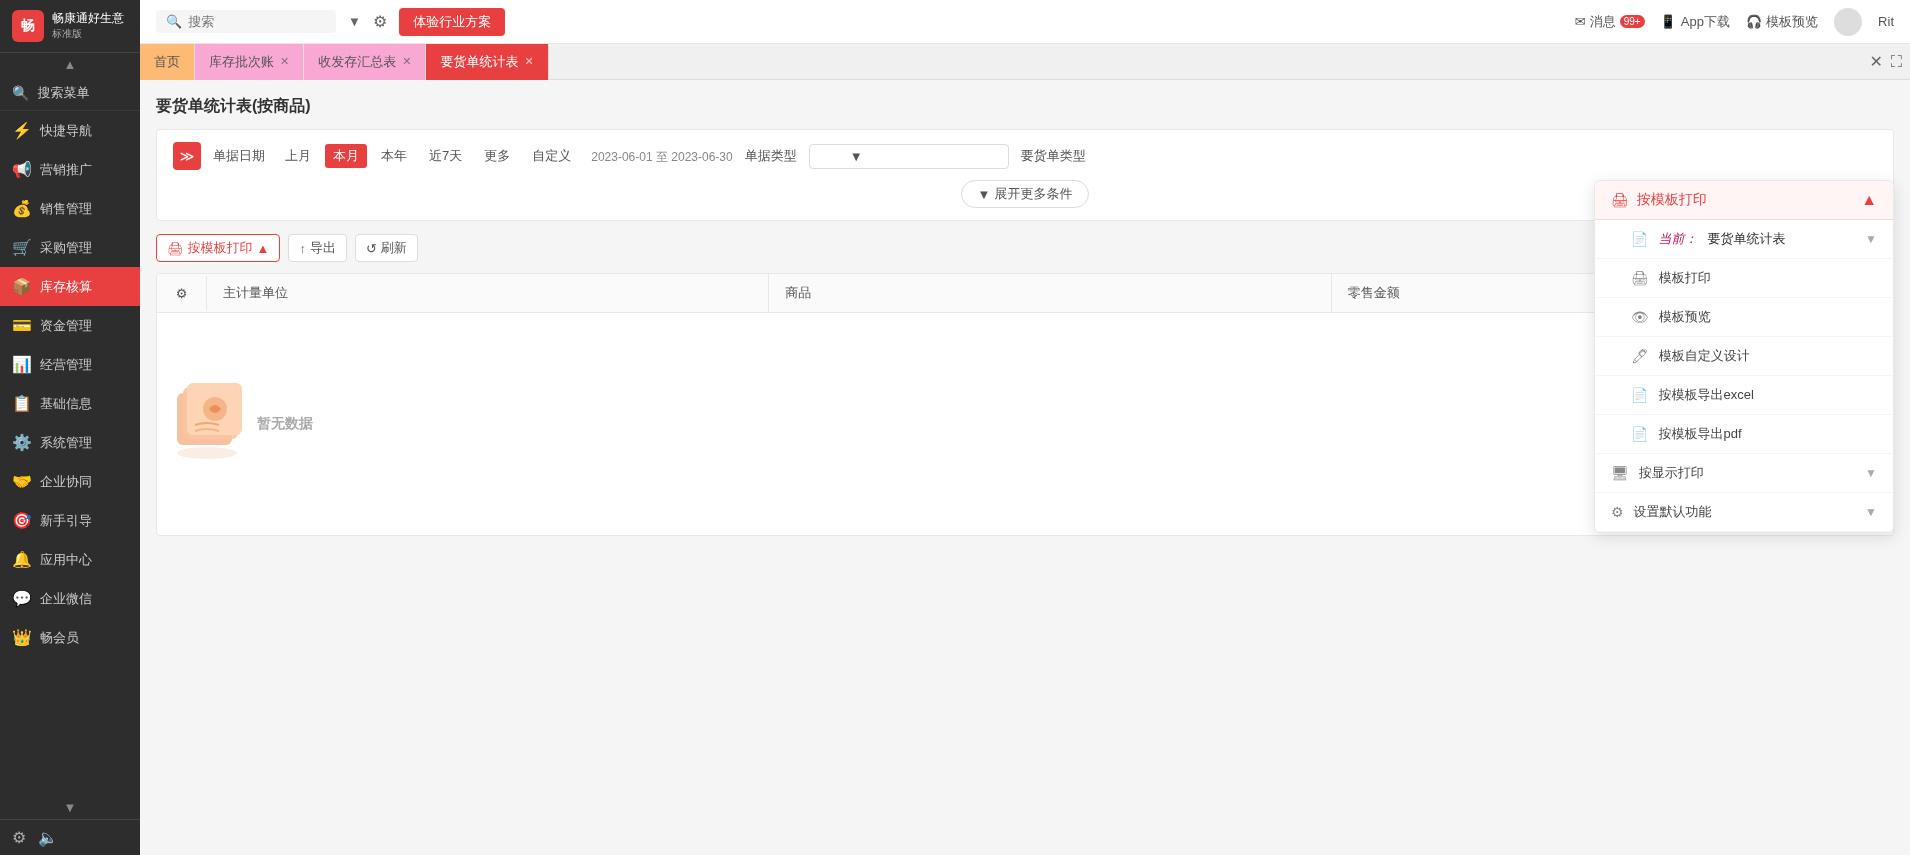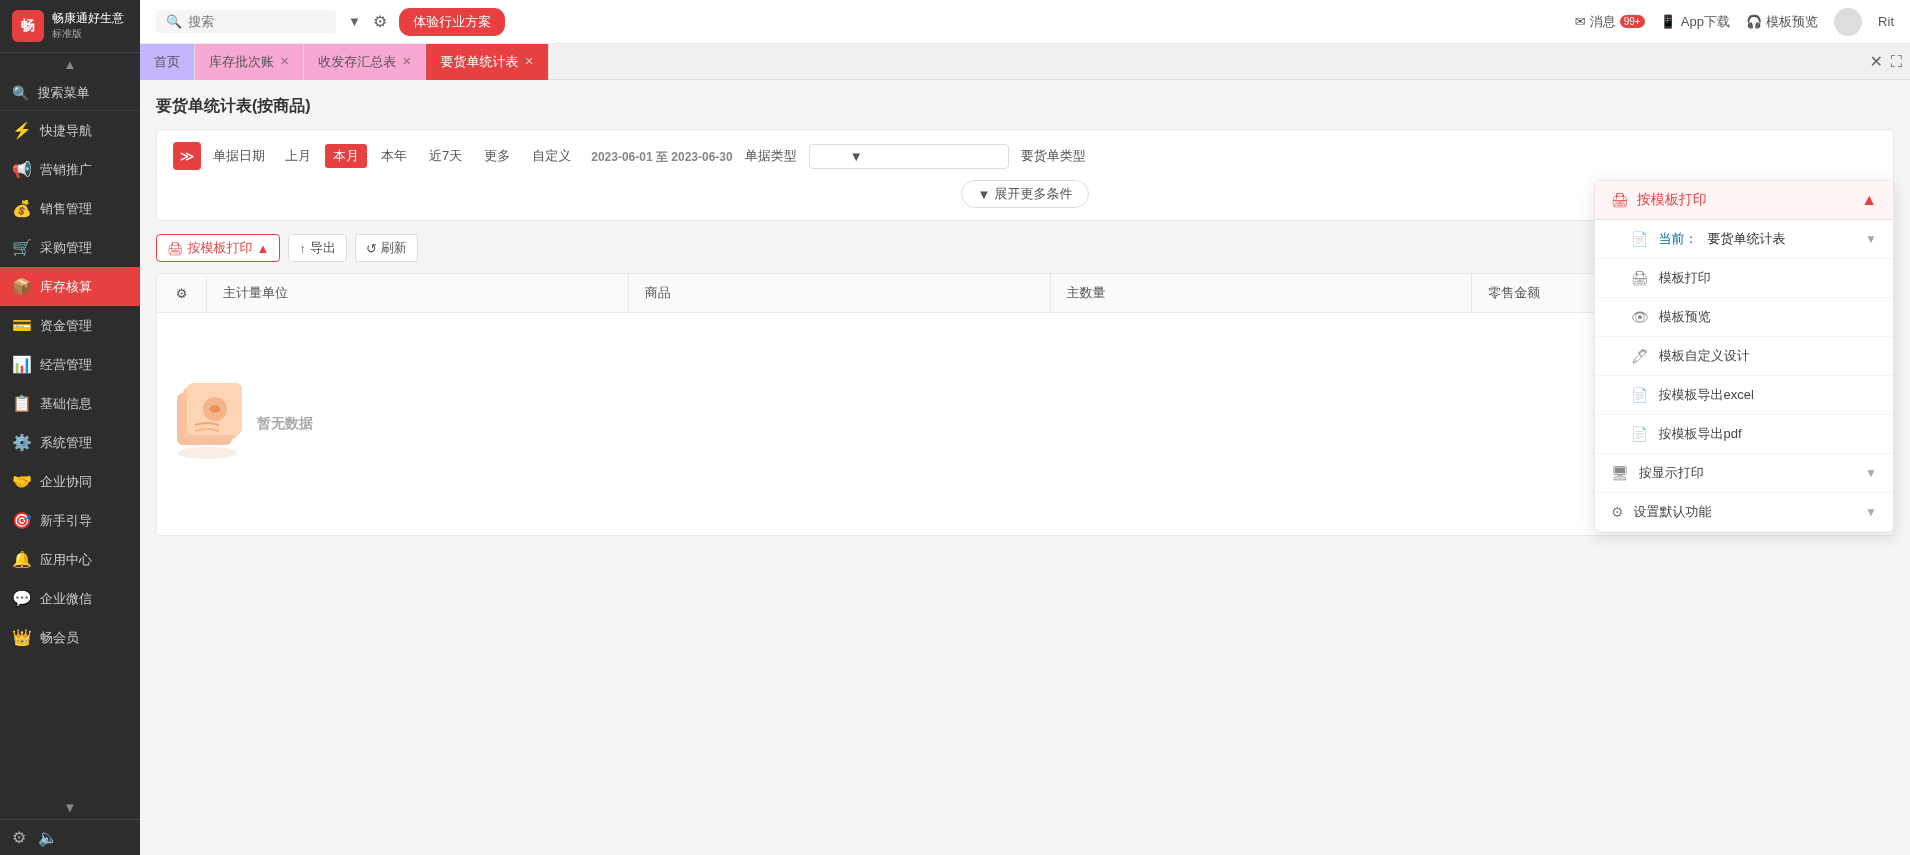--- a/index.html
+++ b/index.html
@@ -114,21 +114,21 @@
       font-size: 13px;
       color: #999;
       width: 100%;
     }
     .topbar-dropdown { color: #666; cursor: pointer; }
     .topbar-settings { color: #666; cursor: pointer; font-size: 16px; }
     .trial-btn {
       background: #e84040;
       color: white;
       border: none;
-      border-radius: 11px;
+      border-radius: 4px;
       padding: 5px 14px;
       cursor: pointer;
       font-size: 13px;
     }
     .topbar-right {
       margin-left: auto;
       display: flex;
       align-items: center;
       gap: 16px;
       color: #555;
@@ -173,21 +173,21 @@
       font-size: 13px;
       color: #555;
       border-right: 1px solid #ddd;
       background: #f9a8d4;
       gap: 6px;
     }
     .tab.active {
       background: #e84040;
       color: white;
     }
-    .tab.home { background: #c4b5fd; }
+    .tab.home { background: #fdba74; }
     .tab-close { font-size: 11px; color: inherit; opacity: 0.7; }
     .tab.active .tab-close { color: white; }
     .tabs-right {
       margin-left: auto;
       display: flex;
       align-items: center;
       padding-right: 8px;
       gap: 8px;
     }
     .tabs-right-icon { cursor: pointer; color: #666; font-size: 16px; }
@@ -239,21 +239,21 @@
       padding: 3px 8px;
       border-radius: 3px;
       cursor: pointer;
       font-size: 13px;
       color: #555;
     }
     .date-opt.active {
       background: #e84040;
       color: white;
     }
-    .date-range { font-size: 12px; color: #888; margin-top: 2px; font-weight: bold; }
+    .date-range { font-size: 12px; color: #888; margin-top: 2px; }
     .filter-select {
       display: flex;
       align-items: center;
       border: 1px solid #ddd;
       border-radius: 4px;
       padding: 4px 10px;
       background: #fff;
       cursor: pointer;
       font-size: 13px;
       color: #555;
@@ -438,21 +438,21 @@
       align-items: center;
       padding: 10px 16px 10px 36px;
       font-size: 13px;
       color: #444;
       cursor: pointer;
       gap: 10px;
       border-bottom: 1px solid #f5f5f5;
       justify-content: space-between;
     }
     .current-item-left { display: flex; align-items: center; gap: 10px; }
-    .current-label { color: #0369a1; }
+    .current-label { color: #be185d; font-style: italic; }
     .current-value { color: #333; }
   </style>
 </head>
 <body>
 
 <div class="sidebar">
   <div class="sidebar-logo">
     <div class="logo-icon">
       <span>畅</span>
     </div>
@@ -641,21 +641,20 @@
         <button class="query-btn">查询</button>
         <button class="settings-btn">设置</button>
       </div>
     </div>
 
     <div class="data-table">
       <div class="table-header">
         <div class="th" style="flex:0 0 50px; text-align:center;">⚙</div>
         <div class="th">主计量单位</div>
         <div class="th">商品</div>
-        <div class="th">主数量</div>
         <div class="th">零售金额</div>
       </div>
 
       <div class="empty-state">
         <div class="empty-icon">
           <svg width="100" height="90" viewBox="0 0 100 90">
 
             <ellipse cx="50" cy="80" rx="30" ry="6" fill="#f5dcc8" opacity="0.5"></ellipse>
             <rect x="20" y="20" width="55" height="52" rx="6" fill="#f5b08a" opacity="0.8"></rect>
             <rect x="26" y="14" width="55" height="52" rx="6" fill="#f8c4a0" opacity="0.9"></rect>

